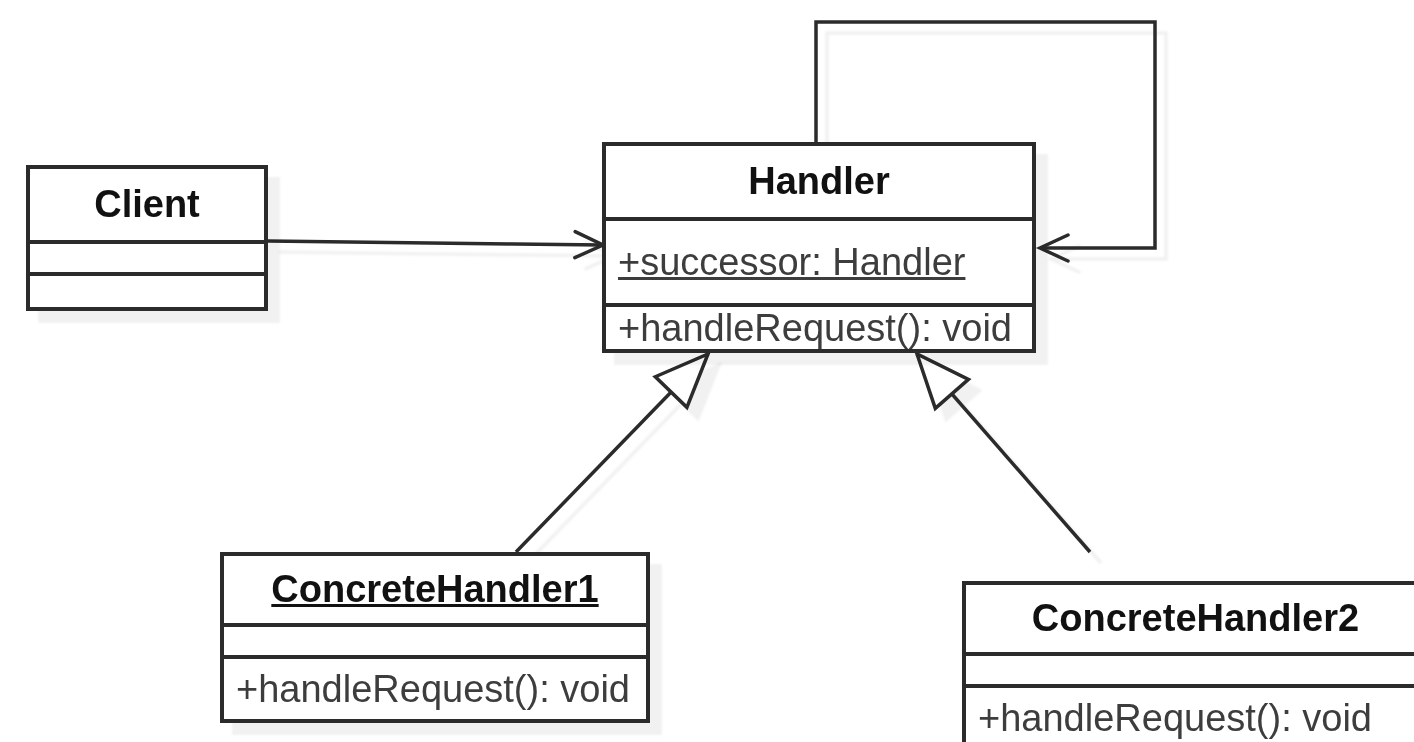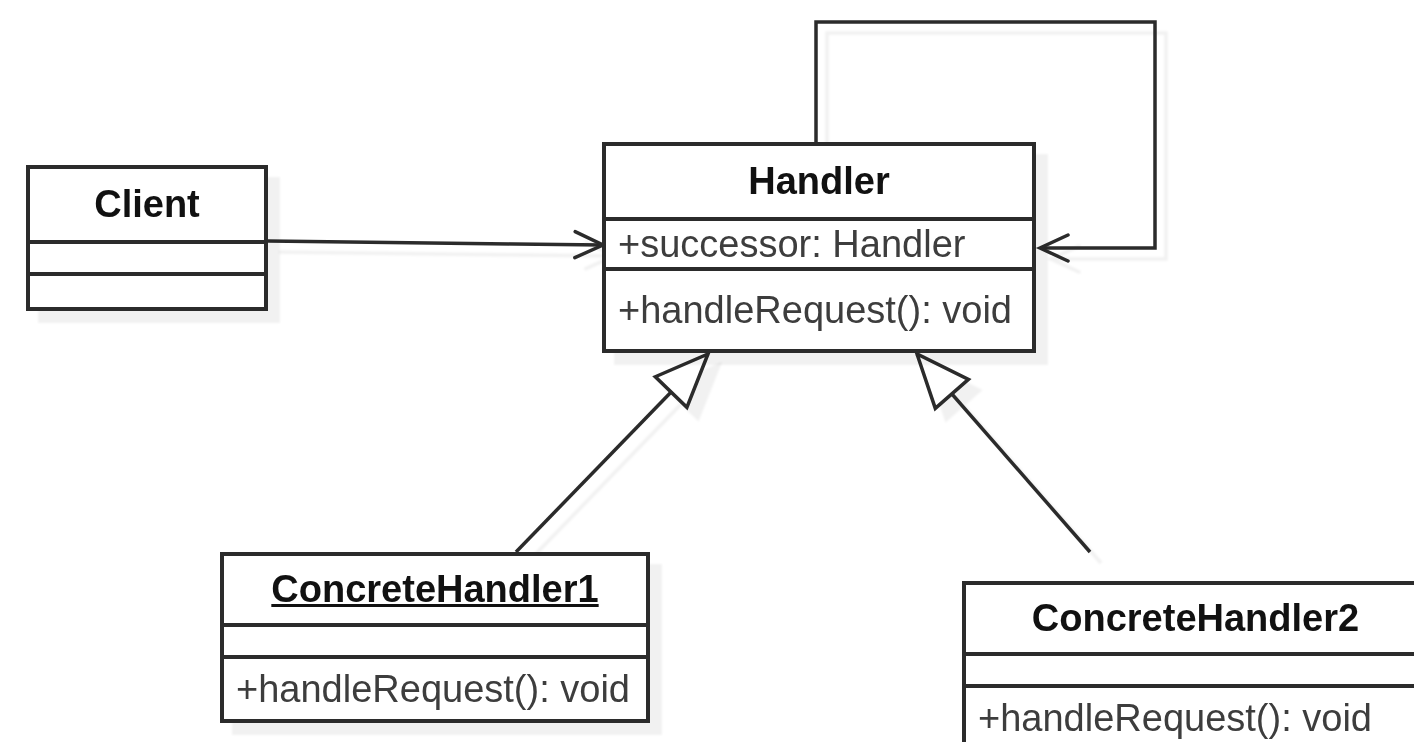--- a/index.html
+++ b/index.html
@@ -79,21 +79,21 @@
   </svg>
 
   <div class="uml-class" style="left:26px; top:165px; width:242px; height:146px;">
     <div class="uml-title" style="height:71px;">Client</div>
     <div class="uml-compartment" style="height:32px;"></div>
     <div class="uml-compartment" style="flex:1;"></div>
   </div>
 
   <div class="uml-class" style="left:602px; top:142px; width:434px; height:211px;">
     <div class="uml-title" style="height:71px;">Handler</div>
-    <div class="uml-compartment" style="height:50px;">
+    <div class="uml-compartment" style="height:86px;text-decoration:underline;">
       <span>+successor: Handler</span>
     </div>
     <div class="uml-compartment" style="flex:1;">
       <span>+handleRequest(): void</span>
     </div>
   </div>
 
   <div class="uml-class" style="left:220px; top:552px; width:430px; height:171px;">
     <div class="uml-title" style="height:67px;text-decoration:underline;">ConcreteHandler1</div>
     <div class="uml-compartment" style="height:32px;"></div>

